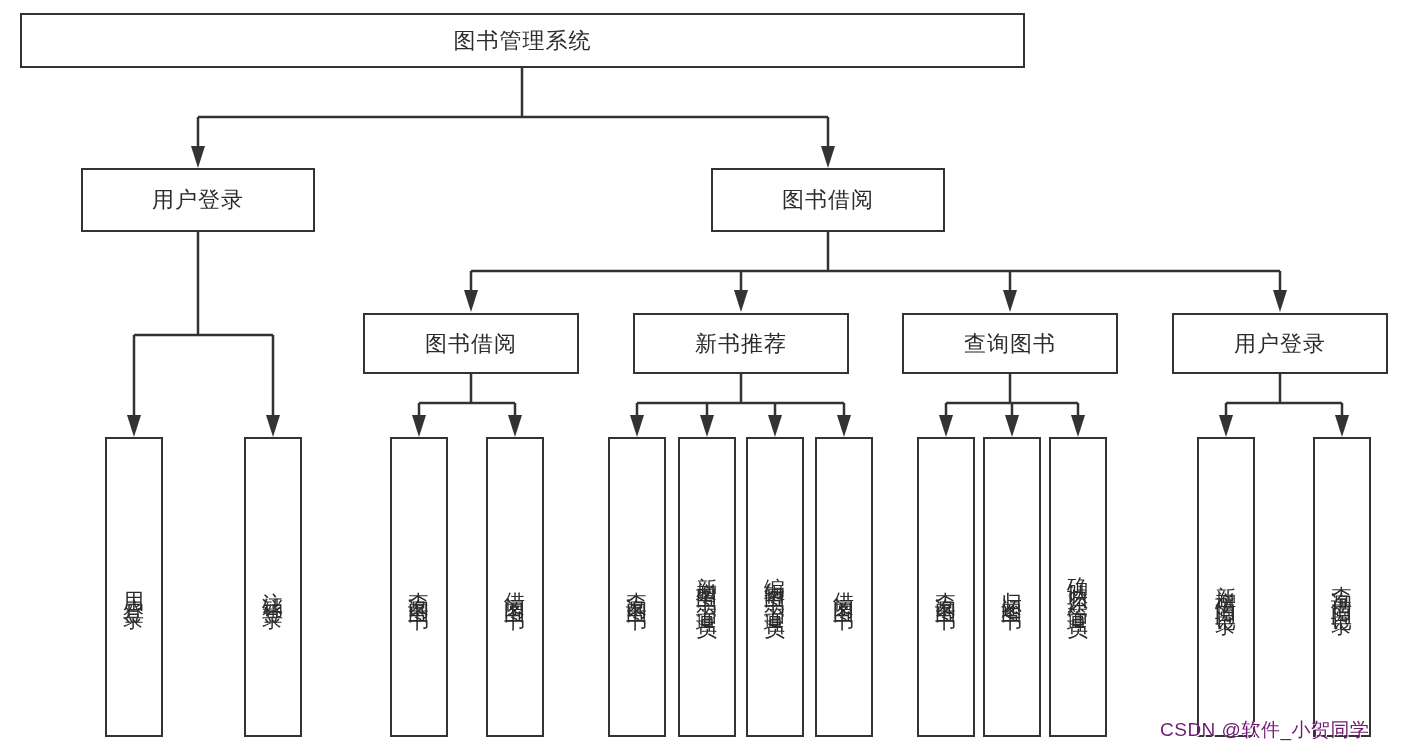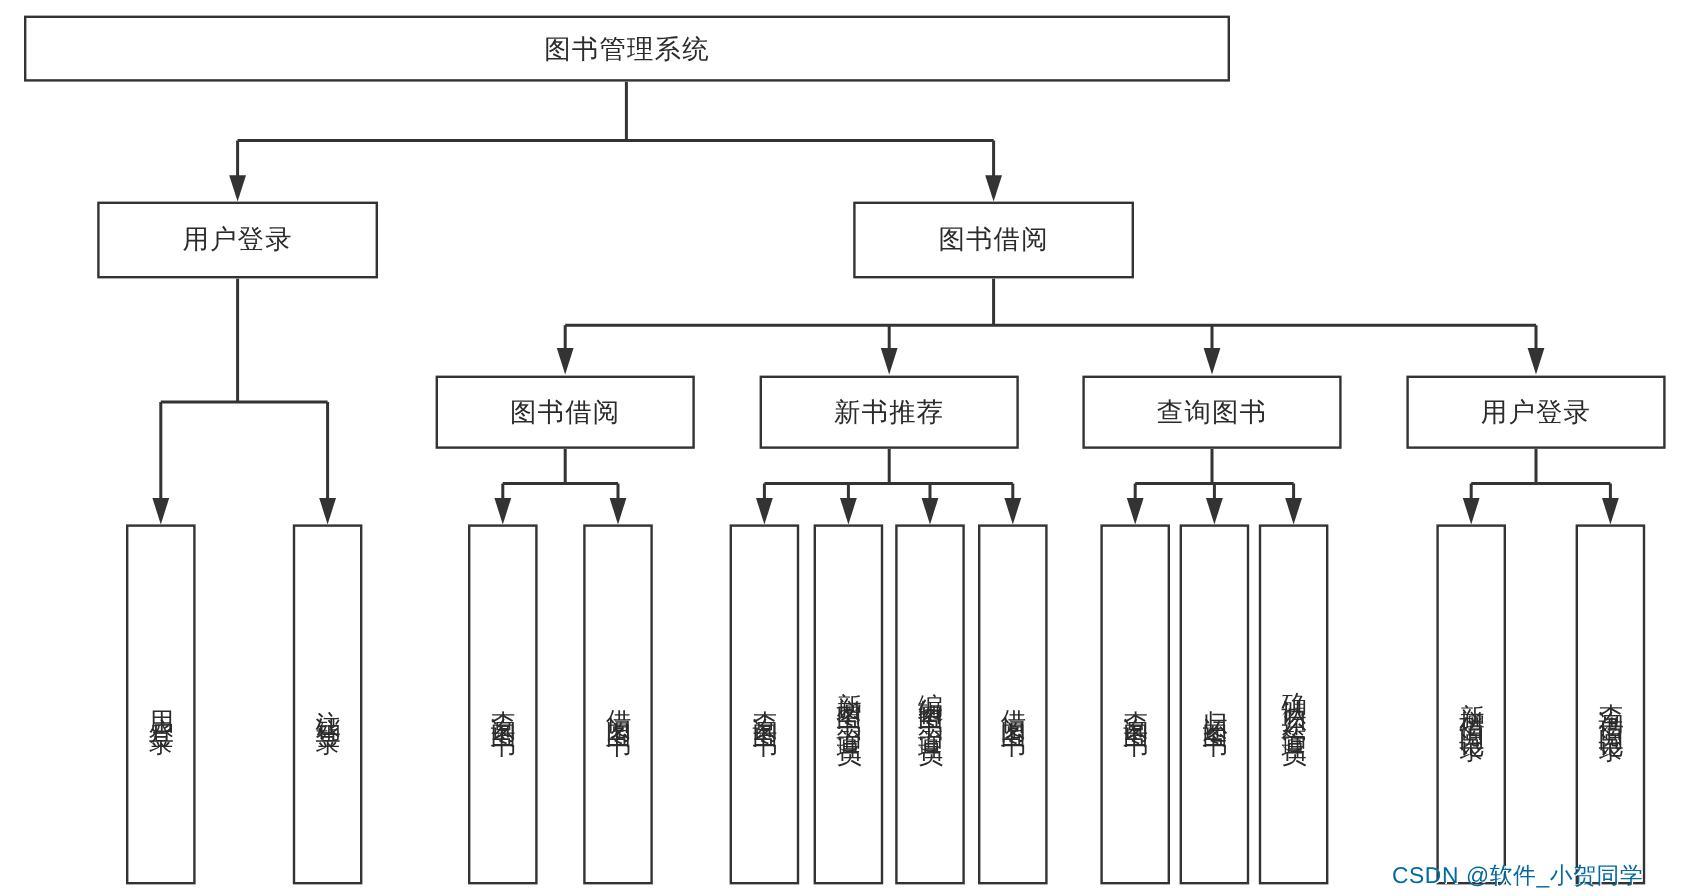--- a/index.html
+++ b/index.html
@@ -48,21 +48,21 @@
     color: #2b2b2b;
     letter-spacing: 6px;
     line-height: 1;
     white-space: nowrap;
   }
   .watermark {
     position: absolute;
     left: 1160px;
     top: 717px;
     font-size: 19px;
-    color: #0369a1;
+    color: #701a75;
     letter-spacing: 0.5px;
     white-space: nowrap;
     text-shadow: 1px 1px 0 #ffffff;
   }
 </style>
 </head>
 <body>
 
 <div class="canvas">
 

